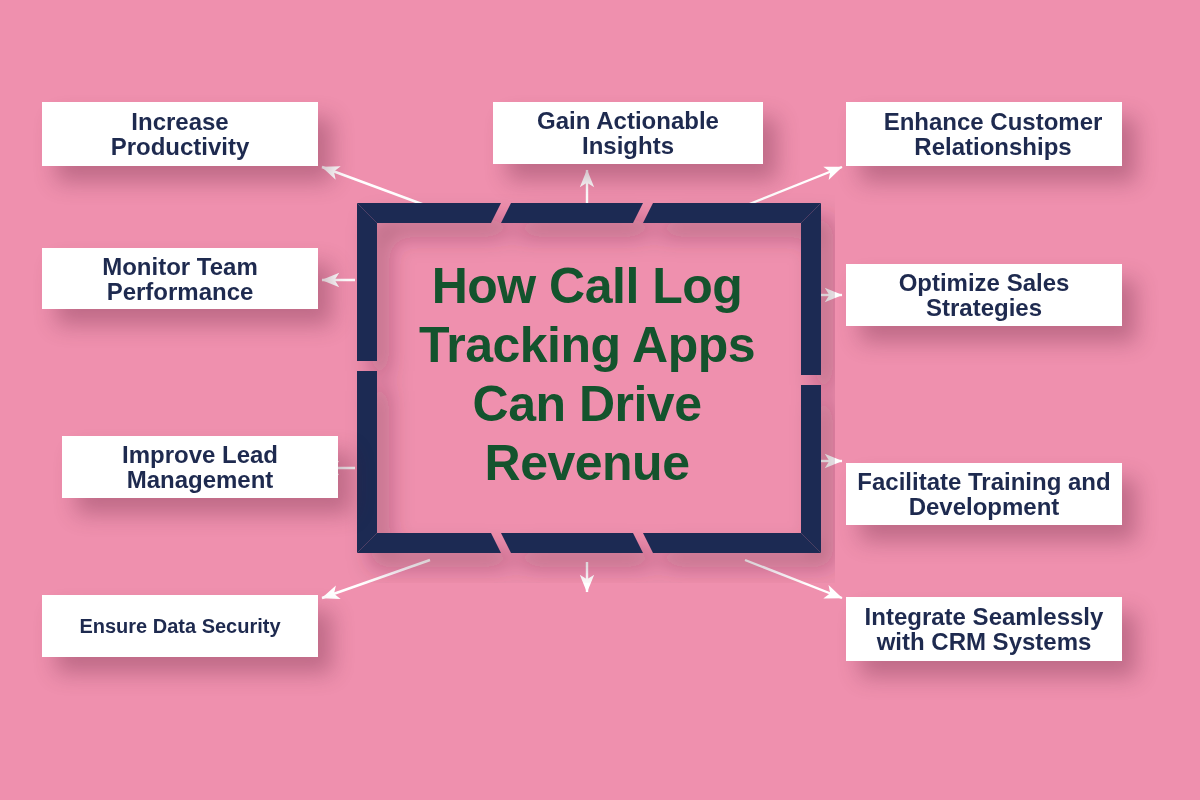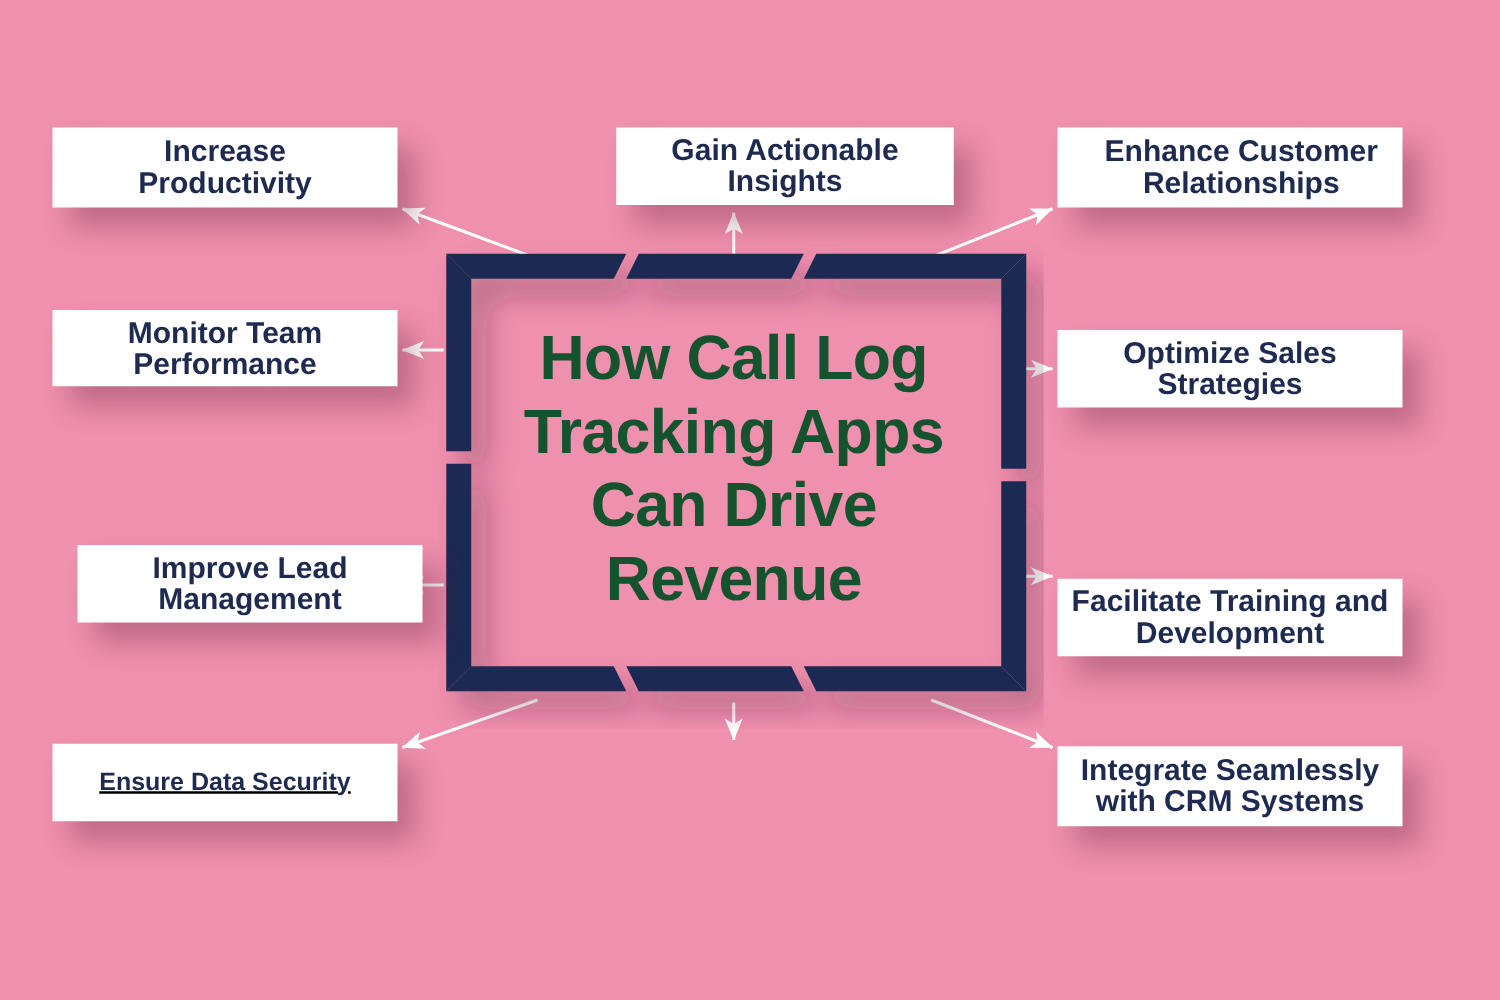--- a/index.html
+++ b/index.html
@@ -180,21 +180,21 @@
   <div class="node" style="left:42px;  top:436px; width:276px; height:62px;margin-left:20px;">
     <span class="node-label">Improve Lead
 Management</span>
   </div>
 
   <div class="node" style="left:846px; top:430px; width:276px; height:62px;margin-top:33px;">
     <span class="node-label">Facilitate Training and
 Development</span>
   </div>
 
-  <div class="node wide" style="left:42px;  top:595px; width:276px; height:62px;text-decoration:underline;">
+  <div class="node wide" style="left:42px;  top:595px; width:276px; height:62px;">
     <span class="node-label">Ensure Data Security</span>
   </div>
 
 
   <div class="node" style="left:846px; top:597px; width:276px; height:64px;">
     <span class="node-label">Integrate Seamlessly
 with CRM Systems</span>
   </div>
 
 </div>

